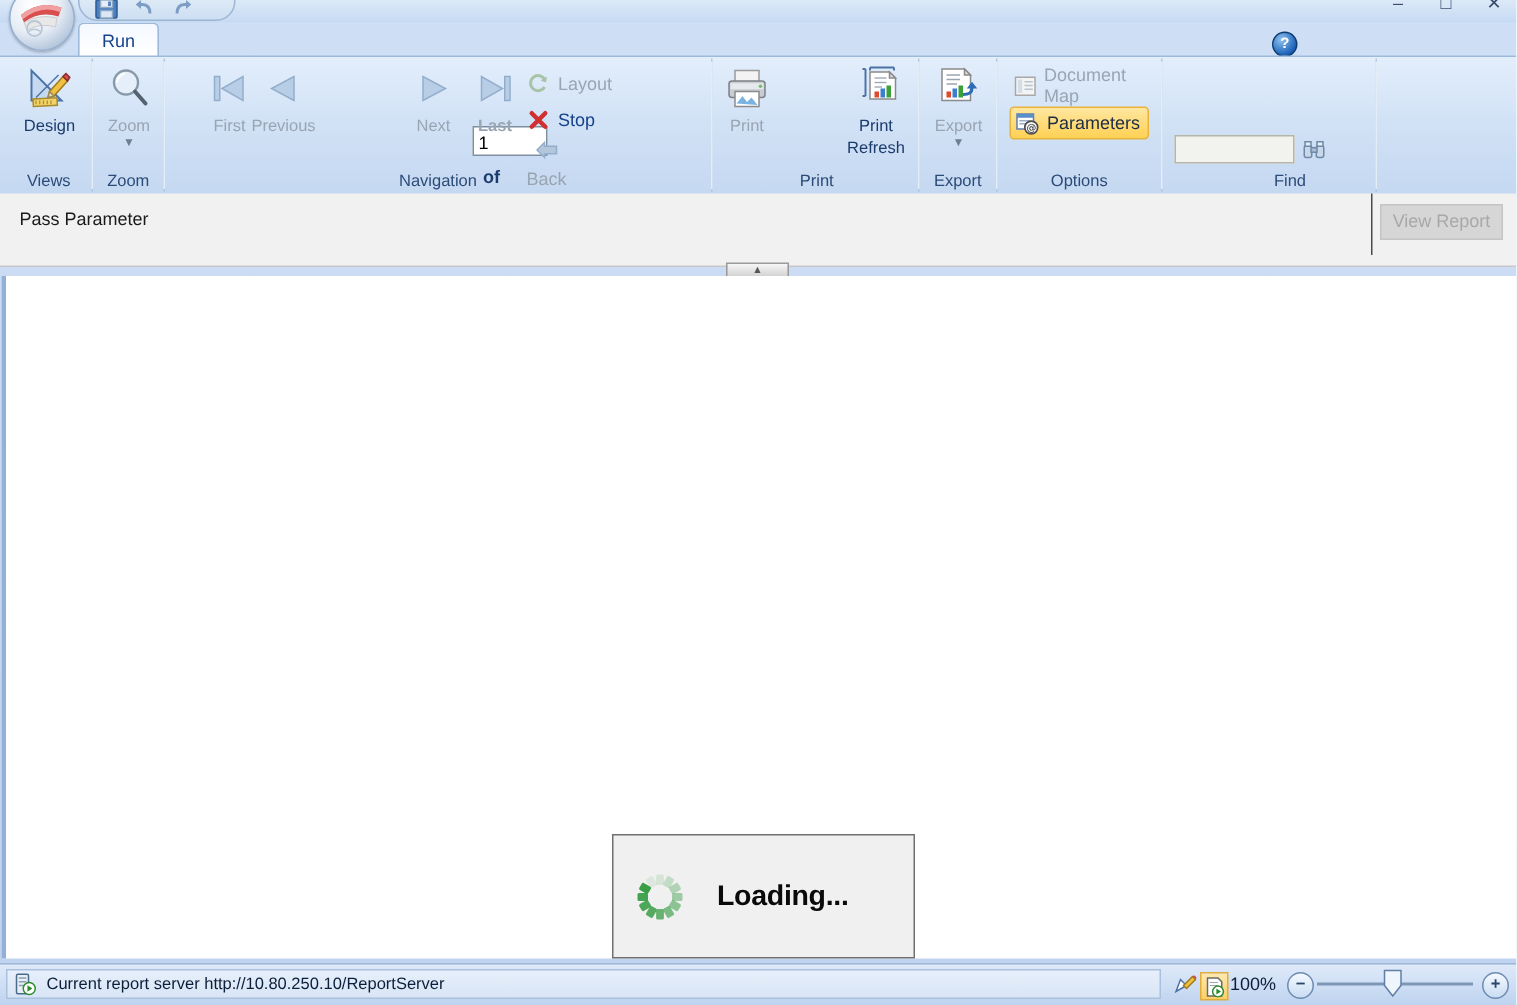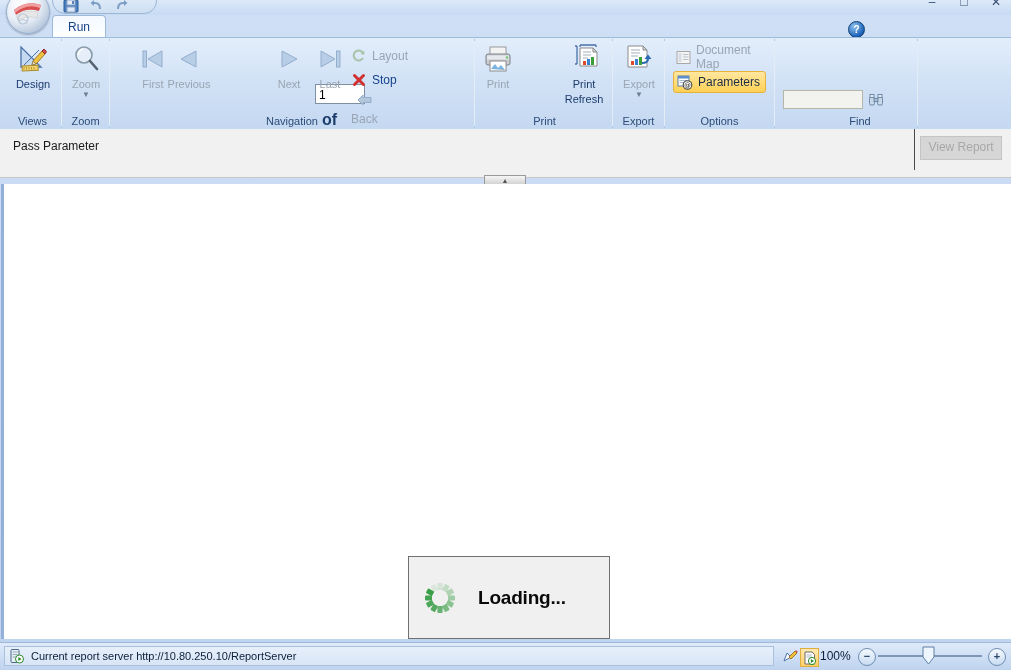--- a/index.html
+++ b/index.html
@@ -129,21 +129,21 @@
     position: absolute; left: 205px; top: 45px;
     width: 50px; height: 20px;
     border: 1px solid #7f8f9f;
     background: #fff;
     font-size: 12px; color: #000;
     padding: 0 3px; line-height: 20px;
     box-sizing: border-box;
   }
   .oftext {
     position: absolute; left: 212px; top: 72px;
-    font-size: 16px; font-weight: bold; color: #1c3c6e;
+    font-size: 12px; font-weight: bold; color: #1c3c6e;
   }
 
   .findbox {
     position: absolute; left: 783px; top: 52px;
     width: 80px; height: 19px;
     border: 1px solid #b5b5a8;
     background: #f2f2ee;
     box-sizing: border-box;
   }
   .findbtn { position: absolute; left: 868px; top: 55px; }
@@ -355,21 +355,21 @@
       <div class="oftext">of</div>
 
       <div class="bigbtn dis" style="left:152px;">
         <div class="ic">
           <svg width="30" height="24" viewBox="0 0 30 24">
             <path d="M8 4 L8 20 L23 12 Z" fill="#b8cde6" stroke="#93aecd"></path>
           </svg>
         </div>
         <div class="lb">Next</div>
       </div>
-      <div class="bigbtn dis" style="left:193px;">
+      <div class="bigbtn dis" style="left:193px;font-weight:bold;">
         <div class="ic">
           <svg width="30" height="24" viewBox="0 0 30 24">
             <path d="M6 4 L6 20 L20 12 Z" fill="#b8cde6" stroke="#93aecd"></path>
             <rect x="21.5" y="4" width="3.5" height="16" fill="#b8cde6" stroke="#93aecd"></rect>
           </svg>
         </div>
         <div class="lb">Last</div>
       </div>
 
       <div class="smallbtn dis" style="left:238px; top:7px;">

